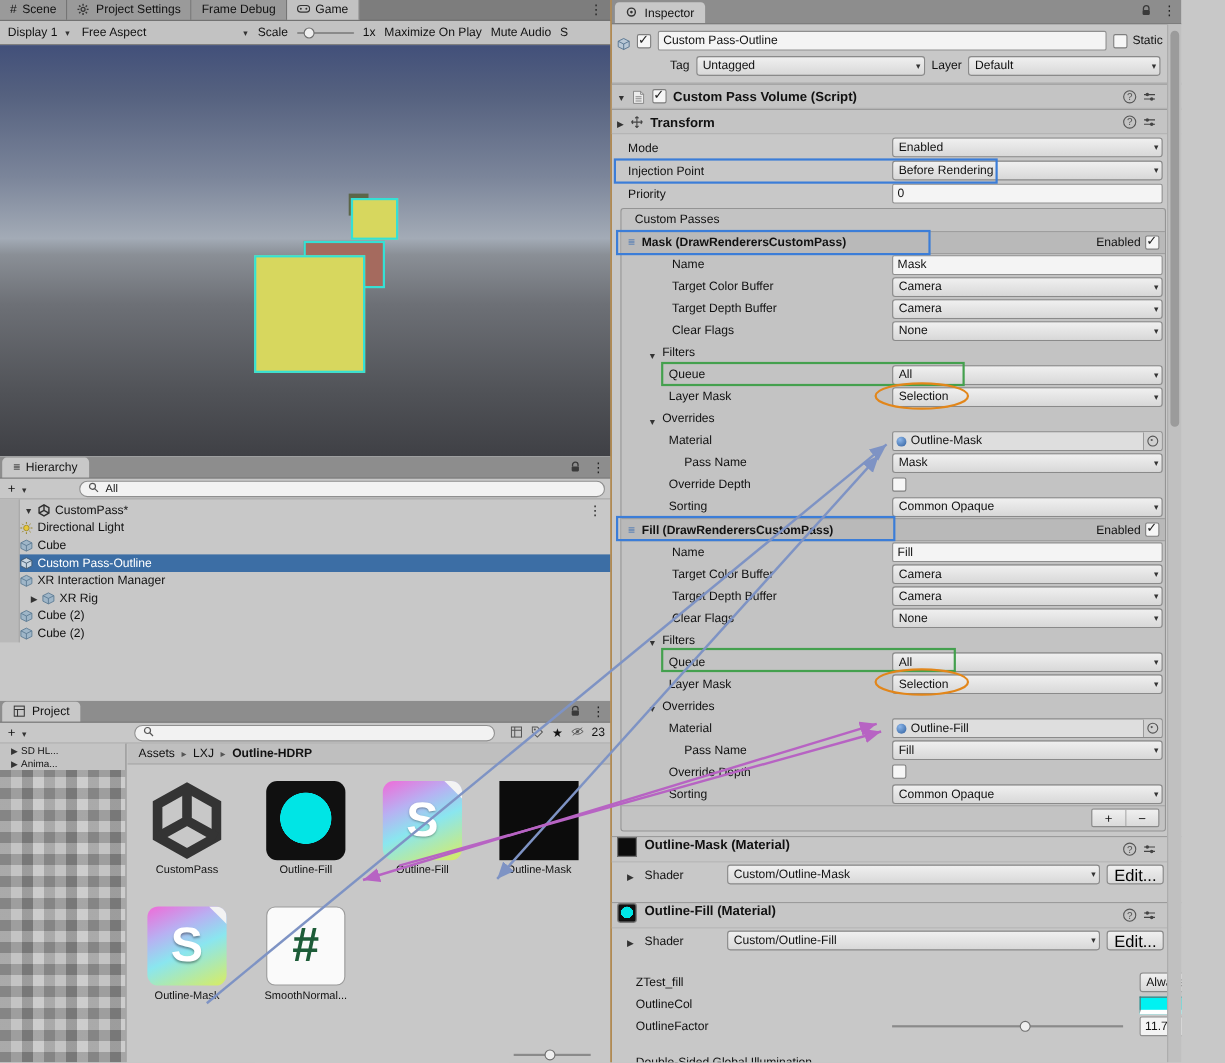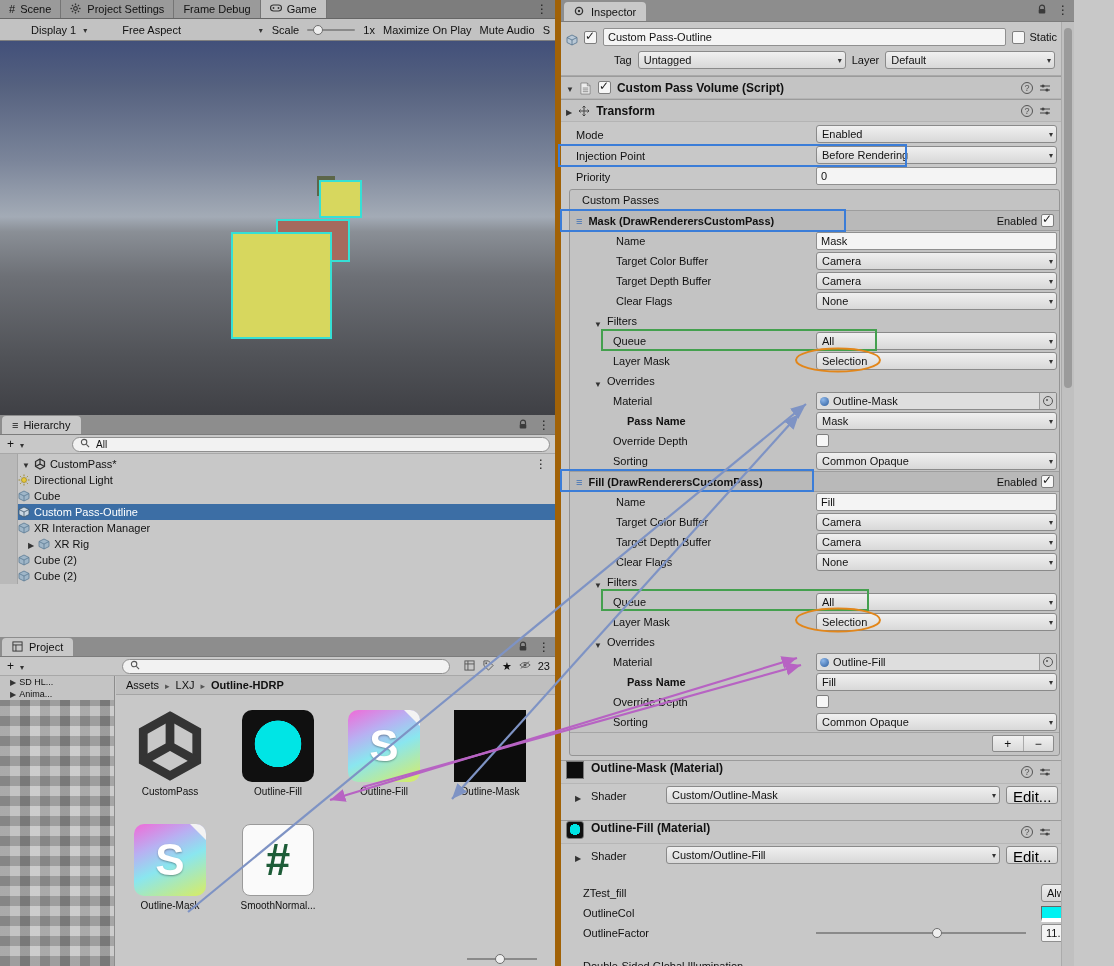--- a/index.html
+++ b/index.html
@@ -28,21 +28,21 @@
   .help::after{content:"?";}
   .hicons{position:absolute;right:5px;top:0;bottom:0;display:flex;align-items:center;gap:6px;font-weight:normal;}
   
   .left{position:absolute;left:0;top:0;width:555px;height:966px;}
   .toptabs{position:absolute;left:0;top:0;width:555px;height:19px;background:#7d7d7d;display:flex;align-items:stretch;border-bottom:1px solid #666;box-sizing:border-box;}
   .ttab{display:flex;align-items:center;gap:5px;padding:0 9px;background:#9a9a9a;border-right:1px solid #757575;}
   .ttab.active{background:#c2c2c2;}
   .toptabs .kebab{margin-left:auto;display:flex;align-items:center;padding:0 7px;}
   .gtoolbar{position:absolute;left:0;top:19px;width:555px;height:22px;background:#c2c2c2;border-bottom:1px solid #7f7f7f;
       display:flex;align-items:center;gap:8px;padding:0 5px;box-sizing:border-box;overflow:hidden;}
-  .tdd{position:relative;padding:0 12px 0 2px;white-space:nowrap;margin-left:24px;}
+  .tdd{position:relative;padding:0 12px 0 2px;white-space:nowrap;}
   .tdd::after{content:"▾";position:absolute;right:1px;top:2px;font-size:8px;color:#333;}
   .tdd.wide{width:140px;}
   .tbtn{white-space:nowrap;}
   .hslider{position:relative;width:52px;height:2px;background:#8a8a8a;border-radius:1px;}
   .hknob{position:absolute;top:-4px;width:10px;height:10px;border-radius:50%;background:#efefef;border:1px solid #6e6e6e;box-sizing:border-box;}
   .gameview{position:absolute;left:0;top:41px;width:555px;height:374px;overflow:hidden;
       background:linear-gradient(180deg,#42507a 0%,#55617f 12%,#7b859a 32%,#a3abb6 47%,#8a8f96 51%,#6d7076 63%,#515358 84%,#3f4045 100%);}
   .gsq{position:absolute;box-sizing:border-box;}
   .gsq.dark{left:317px;top:135px;width:18px;height:20px;background:#5c6649;}
   .gsq.ytop{left:319px;top:139px;width:43px;height:38px;background:#d7d75e;border:2px solid #35e0d5;}
@@ -85,38 +85,38 @@
   .tlabel{font-size:10px;margin-top:4px;white-space:nowrap;overflow:hidden;text-overflow:ellipsis;}
   .ic-fillmat{width:100%;height:100%;border-radius:10px;background:radial-gradient(circle at 50% 47%,#00e5e5 0 44%,#101010 45%);}
   .ic-maskmat{width:100%;height:100%;background:#0c0c0c;}
   .ic-shader{width:100%;height:100%;border-radius:10px;background:linear-gradient(155deg,#f06ad8 0%,#b8b0f2 30%,#8ae6ef 55%,#d9ec62 100%);
       display:flex;align-items:center;justify-content:center;font-size:44px;font-weight:bold;color:#fff;text-shadow:0 1px 2px rgba(0,0,0,.35);position:relative;overflow:hidden;}
   .ic-shader .corner{position:absolute;right:0;top:0;width:0;height:0;border-left:16px solid transparent;border-top:16px solid #f3f3f3;}
   .ic-script{width:100%;height:100%;border-radius:8px;background:#fafafa;border:1px solid #9a9a9a;box-sizing:border-box;
       display:flex;align-items:center;justify-content:center;font-size:44px;font-weight:bold;color:#1d5c38;}
   .pslider{position:absolute;right:18px;bottom:6px;width:70px;height:2px;background:#8a8a8a;}
   
-  .inspector{position:absolute;left:555px;top:0;width:519px;height:966px;background:#c8c8c8;border-left:6px solid #a16207;box-sizing:border-box;overflow:hidden;}
+  .inspector{position:absolute;left:555px;top:0;width:519px;height:966px;background:#c8c8c8;border-left:1px solid #a16207;box-sizing:border-box;overflow:hidden;}
   .istrip{height:22px;background:#8d8d8d;display:flex;align-items:flex-end;position:relative;border-bottom:1px solid #7c7c7c;box-sizing:border-box;}
   .itab{height:19px;background:#c8c8c8;border-radius:4px 4px 0 0;margin-left:3px;display:flex;align-items:center;gap:5px;padding:0 10px;}
   .ghead{padding:3px 5px 4px;border-bottom:1px solid #a9a9a9;}
   .ghrow1{display:flex;align-items:center;gap:6px;height:24px;}
   .namef{flex:1;}
   .staticgrp{position:relative;display:flex;align-items:center;gap:4px;padding-right:12px;}
   .staticgrp::after{content:"▾";position:absolute;right:0;top:5px;font-size:8px;color:#333;}
   .ghrow2{display:flex;align-items:center;gap:6px;height:22px;padding-left:48px;}
   .w-tag{width:208px;}
   .grow{flex:1;margin-right:14px;}
   .chead{position:relative;display:flex;align-items:center;gap:6px;height:23px;background:#c4c4c4;
       border-top:1px solid #9b9b9b;border-bottom:1px solid #b4b4b4;padding:0 5px;font-weight:bold;font-size:12px;box-sizing:border-box;}
   .vbody{padding-top:2px;}
   .prow{position:relative;height:21px;}
   .prow20{position:relative;height:20px;}
   .plab{position:absolute;top:0;bottom:0;display:flex;align-items:center;white-space:nowrap;}
-  .lT{left:15px;} .lA{left:46px;} .lC{left:43px;} .lD{left:57px;font-weight:bold;} .lB{left:37px;}
+  .lT{left:15px;} .lA{left:46px;} .lC{left:43px;} .lD{left:57px;} .lB{left:37px;}
   .pfold{position:absolute;left:24px;top:6px;}
   .pvt{position:absolute;left:255px;right:17px;top:1px;}
   .pv{position:absolute;left:246px;right:2px;top:1px;}
   .pvcb{position:absolute;left:246px;top:3px;}
   .passes{margin:2px 14px 0 8px;border:1px solid #949494;background:#c3c3c3;border-radius:3px;}
   .passes-title{height:20px;display:flex;align-items:center;padding-left:12px;}
   .phead{position:relative;display:flex;align-items:center;gap:6px;height:21px;background:#b9b9b9;
       border-top:1px solid #9e9e9e;border-bottom:1px solid #9e9e9e;padding-left:6px;box-sizing:border-box;}
   .handle{color:#3d6fb5;font-weight:bold;}
   .penabled{position:absolute;right:5px;display:flex;align-items:center;gap:4px;}

